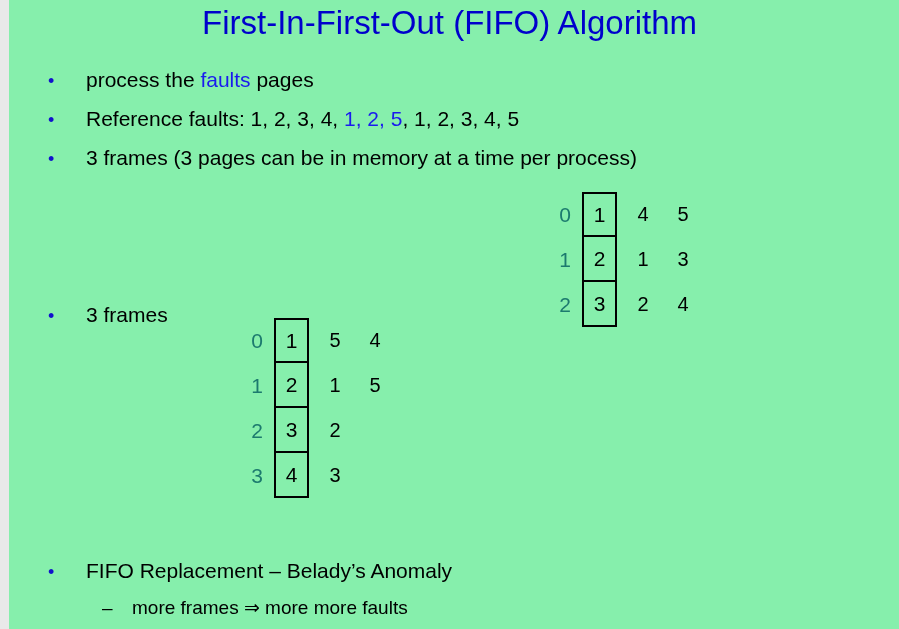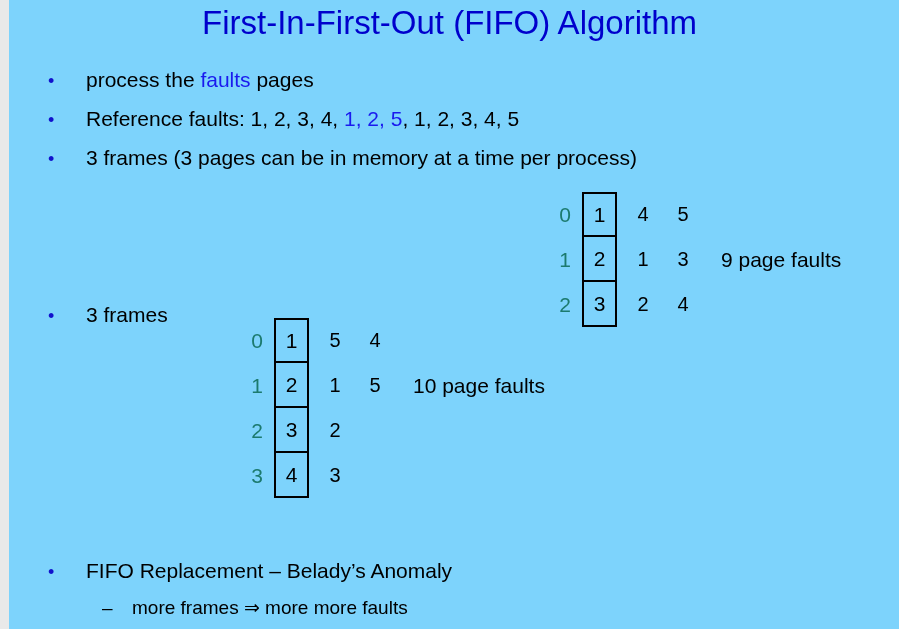--- a/index.html
+++ b/index.html
@@ -10,21 +10,21 @@
     width: 899px;
     height: 629px;
     background: #ffffff;
     font-family: "Liberation Sans", sans-serif;
     overflow: hidden;
     position: relative;
   }
   #slide {
     position: absolute;
     inset: 0;
-    background: #7dd3fc;
+    background: #86efac;
   }
   .left-strip {
     position: absolute;
     left: 0;
     top: 0;
     width: 9px;
     height: 629px;
     background: #e9e9e9;
   }
 
@@ -184,21 +184,20 @@
       <div class="cell-plain">5</div>
       <div class="spacer-cell"></div>
     </div>
 
     <div class="diag-row">
       <div class="rowlabel">1</div>
       <div class="cell-box">2</div>
       <div class="cell-gap"></div>
       <div class="cell-plain">1</div>
       <div class="cell-plain">3</div>
-      <div class="faults">9 page faults</div>
     </div>
 
     <div class="diag-row">
       <div class="rowlabel">2</div>
       <div class="cell-box">3</div>
       <div class="cell-gap"></div>
       <div class="cell-plain">2</div>
       <div class="cell-plain">4</div>
       <div class="spacer-cell"></div>
     </div>
@@ -215,21 +214,20 @@
       <div class="cell-plain">4</div>
       <div class="spacer-cell"></div>
     </div>
 
     <div class="diag-row">
       <div class="rowlabel">1</div>
       <div class="cell-box">2</div>
       <div class="cell-gap"></div>
       <div class="cell-plain">1</div>
       <div class="cell-plain">5</div>
-      <div class="faults">10 page faults</div>
     </div>
 
     <div class="diag-row">
       <div class="rowlabel">2</div>
       <div class="cell-box">3</div>
       <div class="cell-gap"></div>
       <div class="cell-plain">2</div>
       <div class="cell-plain"></div>
       <div class="spacer-cell"></div>
     </div>

